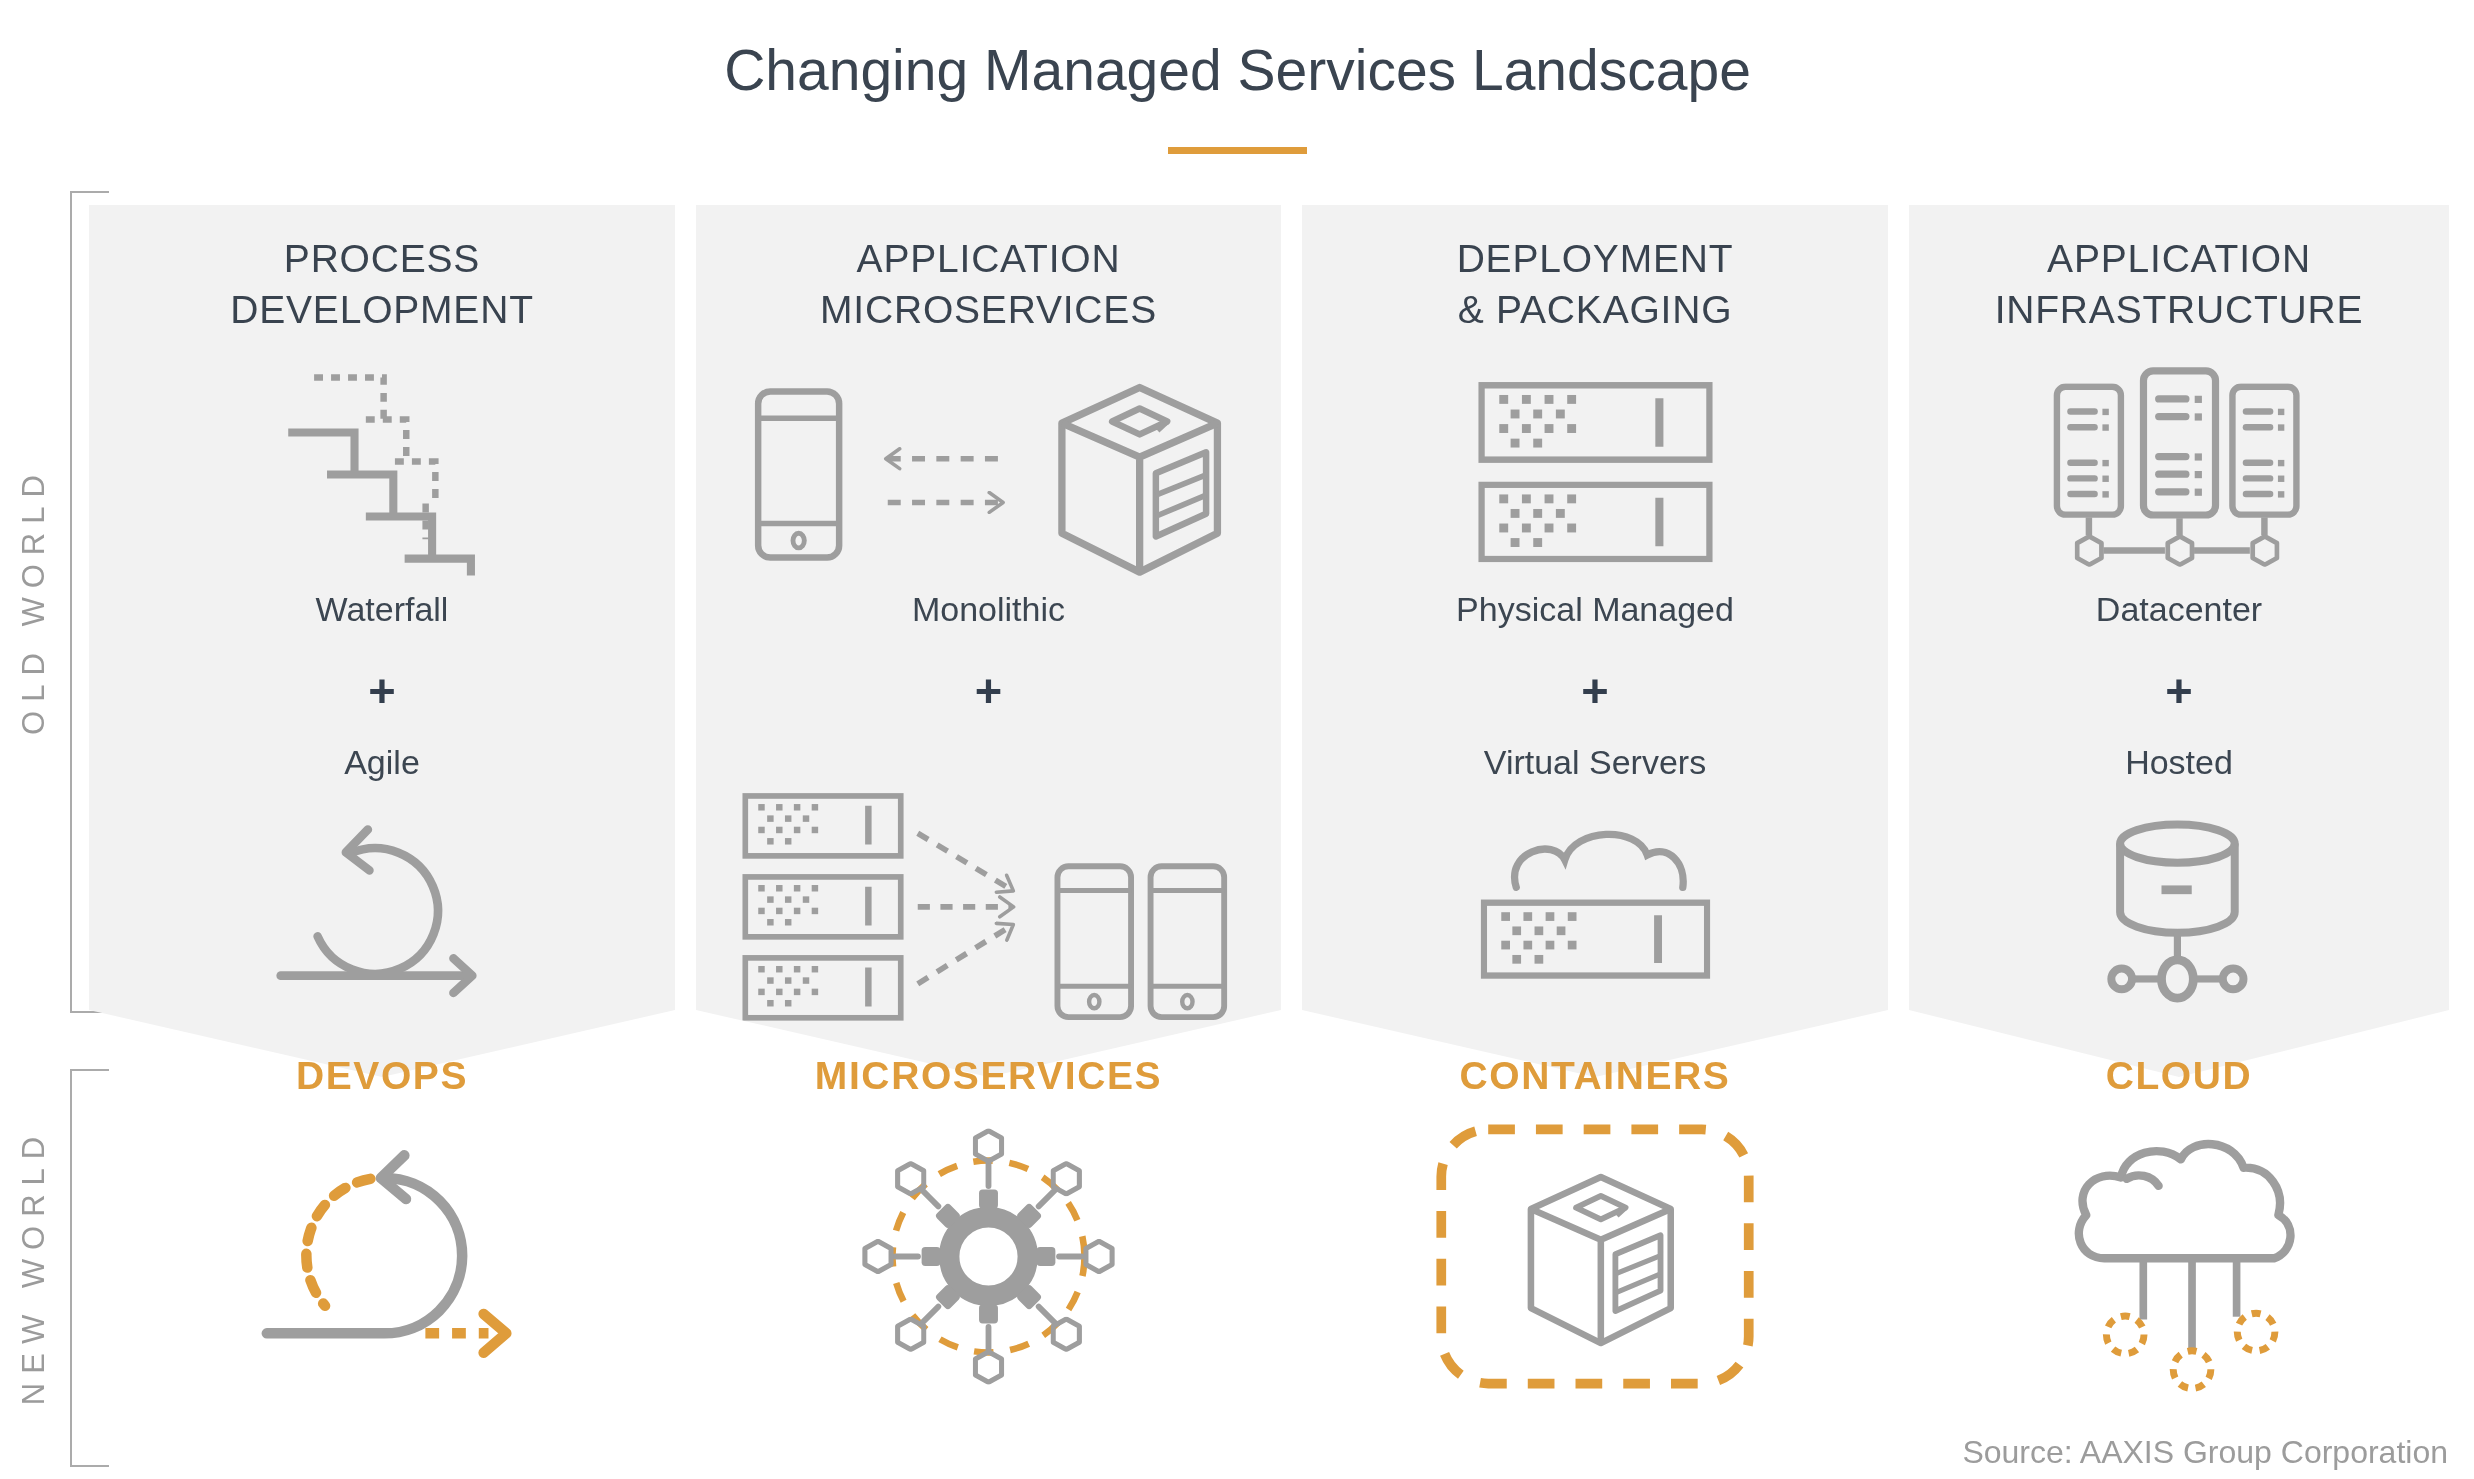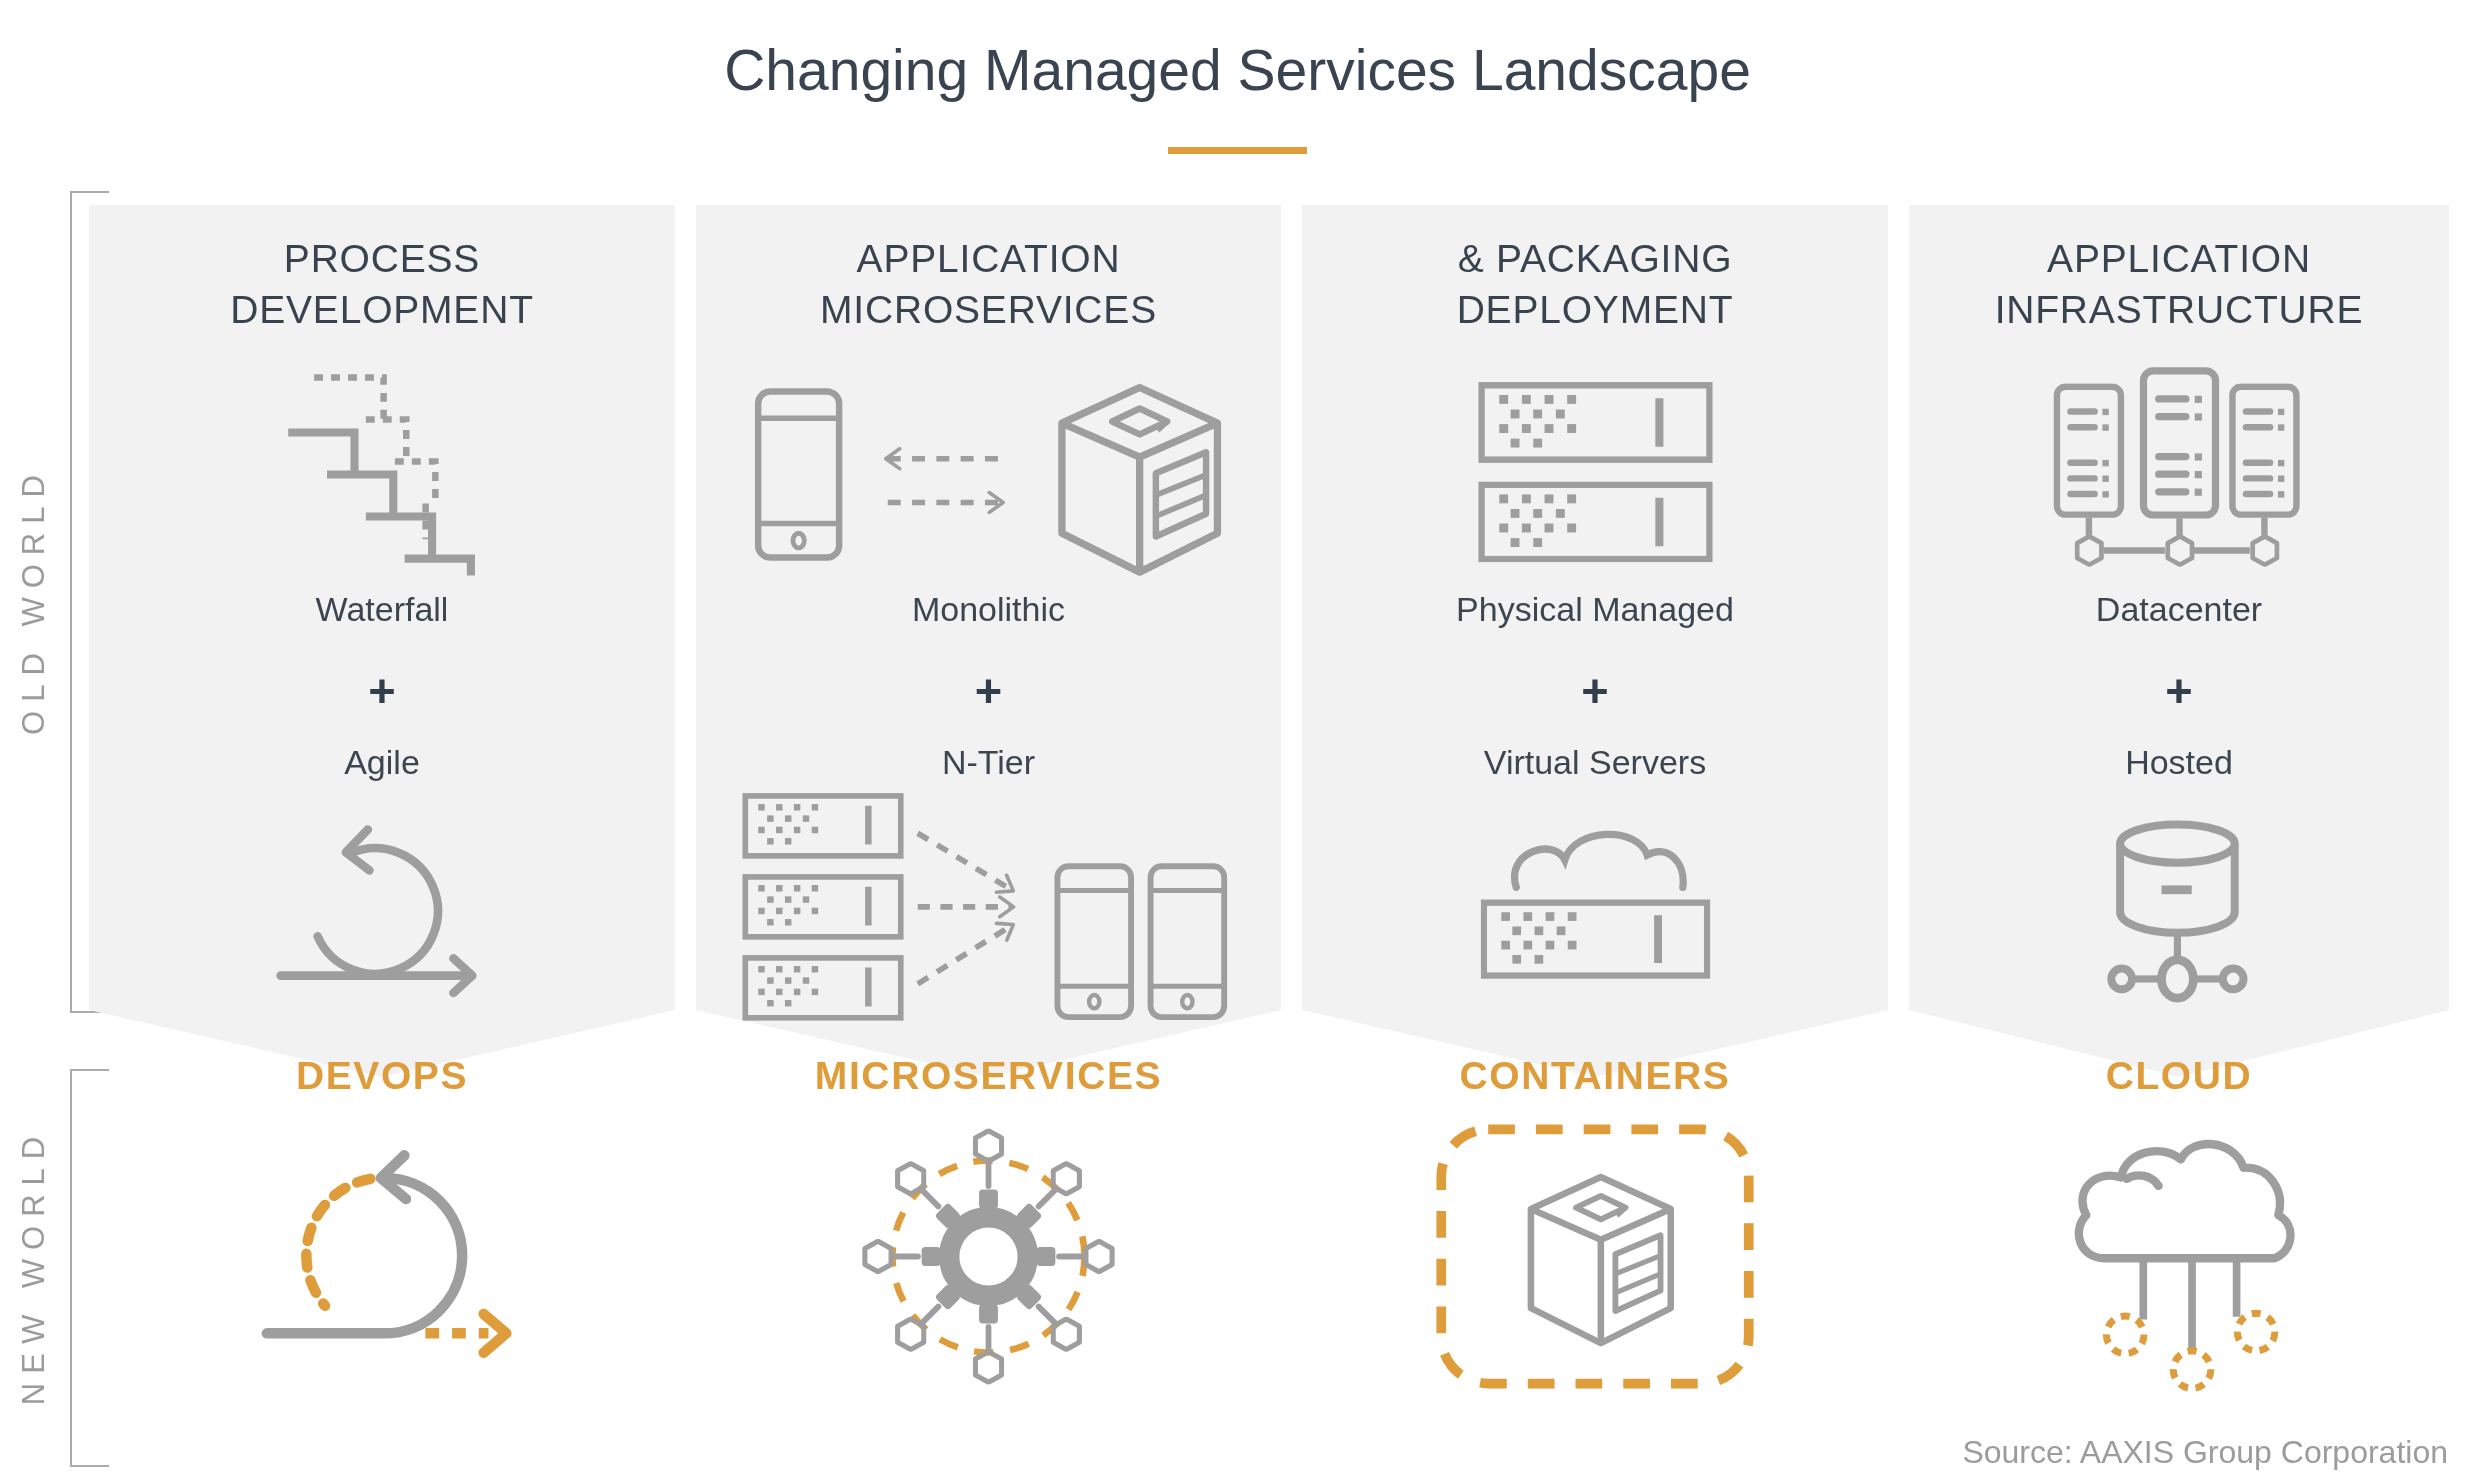--- a/index.html
+++ b/index.html
@@ -182,21 +182,20 @@
   <div class="icon-slot1">
     <svg width="486" height="235" viewBox="0 0 600 290">
       <use href="#phone" x="10" y="40" width="110" height="215"></use>
       <line x1="175" y1="128" x2="315" y2="128" stroke="#9E9E9E" stroke-width="7" stroke-dasharray="16 14" marker-start="url(#mgray)"></line>
       <line x1="175" y1="182" x2="315" y2="182" stroke="#9E9E9E" stroke-width="7" stroke-dasharray="16 14" marker-end="url(#mgray)"></line>
       <use href="#cube" x="358" y="8" width="240" height="270"></use>
     </svg>
   </div>
   <div class="item-label item1">Monolithic</div>
   <div class="plus">+</div>
-  <div class="item-label item2">N-Tier</div>
   <div class="icon-slot2">
     <svg width="502" height="235" viewBox="0 0 620 290">
       <use href="#srv-sm" x="5" y="2" width="200" height="82"></use>
       <use href="#srv-sm" x="5" y="102" width="200" height="82"></use>
       <use href="#srv-sm" x="5" y="202" width="200" height="82"></use>
       <line x1="222" y1="52" x2="338" y2="122" stroke="#9E9E9E" stroke-width="7" stroke-dasharray="15 13" marker-end="url(#mgray)"></line>
       <line x1="222" y1="143" x2="338" y2="143" stroke="#9E9E9E" stroke-width="7" stroke-dasharray="15 13" marker-end="url(#mgray)"></line>
       <line x1="222" y1="238" x2="338" y2="166" stroke="#9E9E9E" stroke-width="7" stroke-dasharray="15 13" marker-end="url(#mgray)"></line>
       <use href="#phone" x="390" y="88" width="100" height="196"></use>
       <use href="#phone" x="505" y="88" width="100" height="196"></use>
@@ -236,22 +235,22 @@
       <use href="#hex" x="163" y="313" width="44" height="48"></use>
       <use href="#hex" x="56" y="268" width="44" height="48"></use>
       <use href="#hex" x="11" y="161" width="44" height="48"></use>
       <use href="#hex" x="56" y="54" width="44" height="48"></use>
     </svg>
   </div>
 </div>
 
 <div class="banner c2">
   <div class="col-header">
+    <div>DEPLOYMENT</div>
     <div>&amp; PACKAGING</div>
-    <div>DEPLOYMENT</div>
   </div>
   <div class="icon-slot1">
     <svg width="243" height="190" viewBox="0 0 300 235">
       <use href="#srv-lg" x="5" y="5" width="290" height="100"></use>
       <use href="#srv-lg" x="5" y="128" width="290" height="100"></use>
     </svg>
   </div>
   <div class="item-label item1">Physical Managed</div>
   <div class="plus">+</div>
   <div class="item-label item2">Virtual Servers</div>

